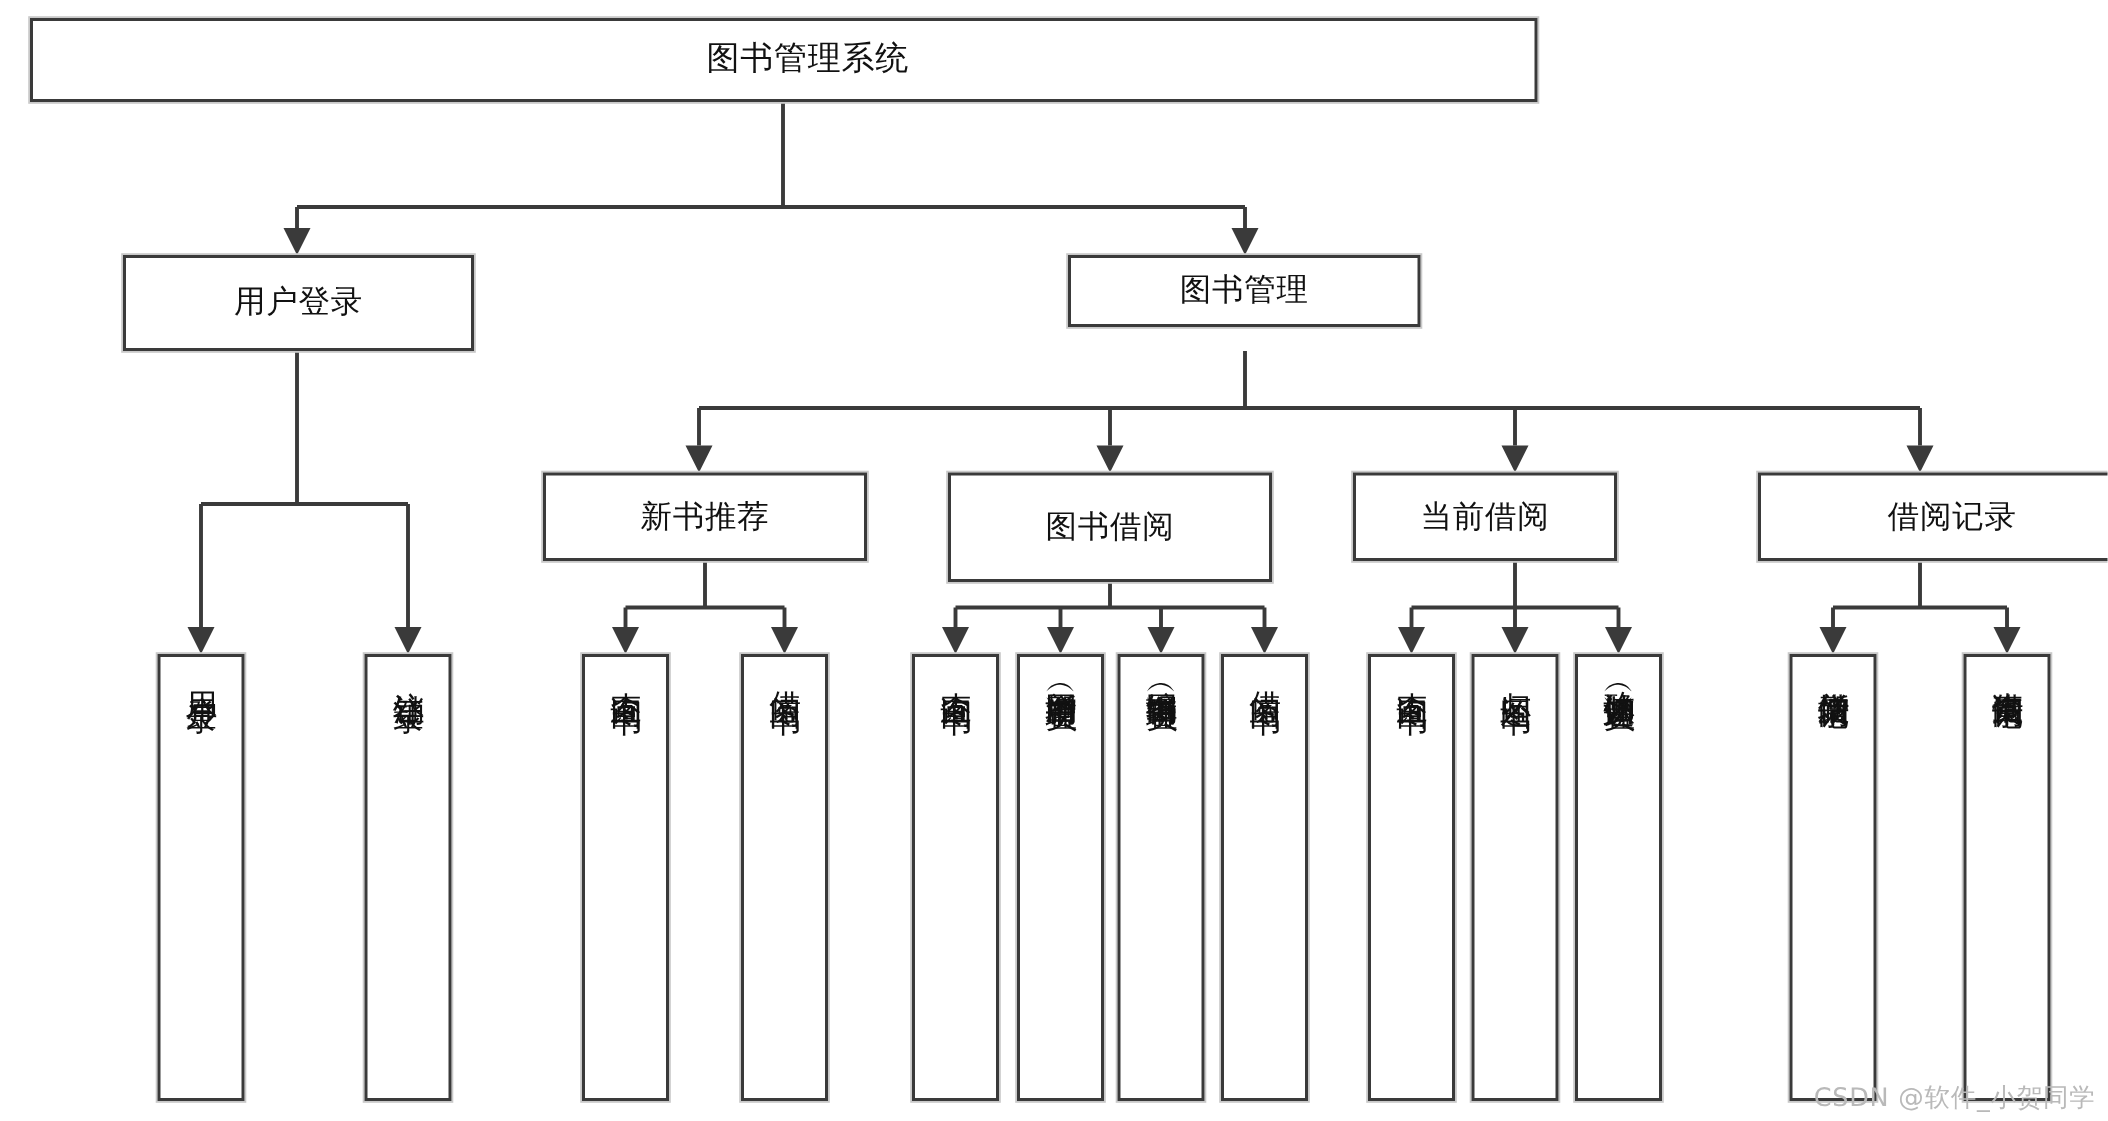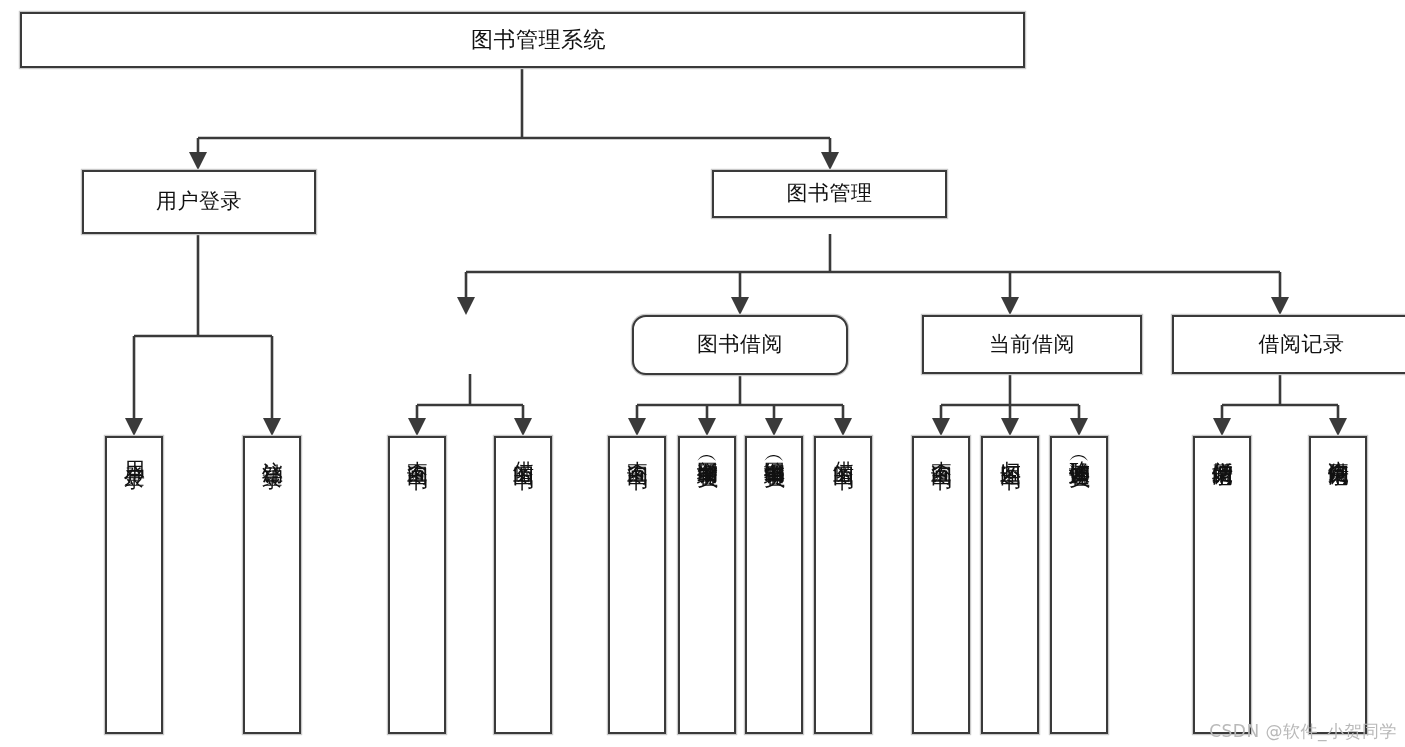--- a/index.html
+++ b/index.html
@@ -172,26 +172,29 @@
   </div>
 
   <div class="node-box level1" style="left:82px; top:170px; width:234px; height:64px;">
     <span class="node-label">用户登录</span>
   </div>
 
   <div class="node-box level1" style="left:712px; top:170px; width:235px; height:48px;">
     <span class="node-label">图书管理</span>
   </div>
 
-
-  <div class="node-box level2" style="left:632px; top:315px; width:216px; height:60px;border-radius:14px;">
+  <div class="node-box level2" style="left:362px; top:315px; width:216px; height:59px;">
+    <span class="node-label">新书推荐</span>
+  </div>
+
+  <div class="node-box level2" style="left:632px; top:315px; width:216px; height:73px;">
     <span class="node-label">图书借阅</span>
   </div>
 
-  <div class="node-box level2" style="left:902px; top:315px; width:220px; height:59px;margin-left:20px;">
+  <div class="node-box level2" style="left:902px; top:315px; width:176px; height:59px;">
     <span class="node-label">当前借阅</span>
   </div>
 
   <div class="node-box level2" style="left:1172px; top:315px; width:259px; height:59px;">
     <span class="node-label">借阅记录</span>
   </div>
 
   <div class="node-box leaf" style="left:105px; top:436px; width:58px; height:298px;">
     <span class="node-label">用户登录</span>
   </div>

